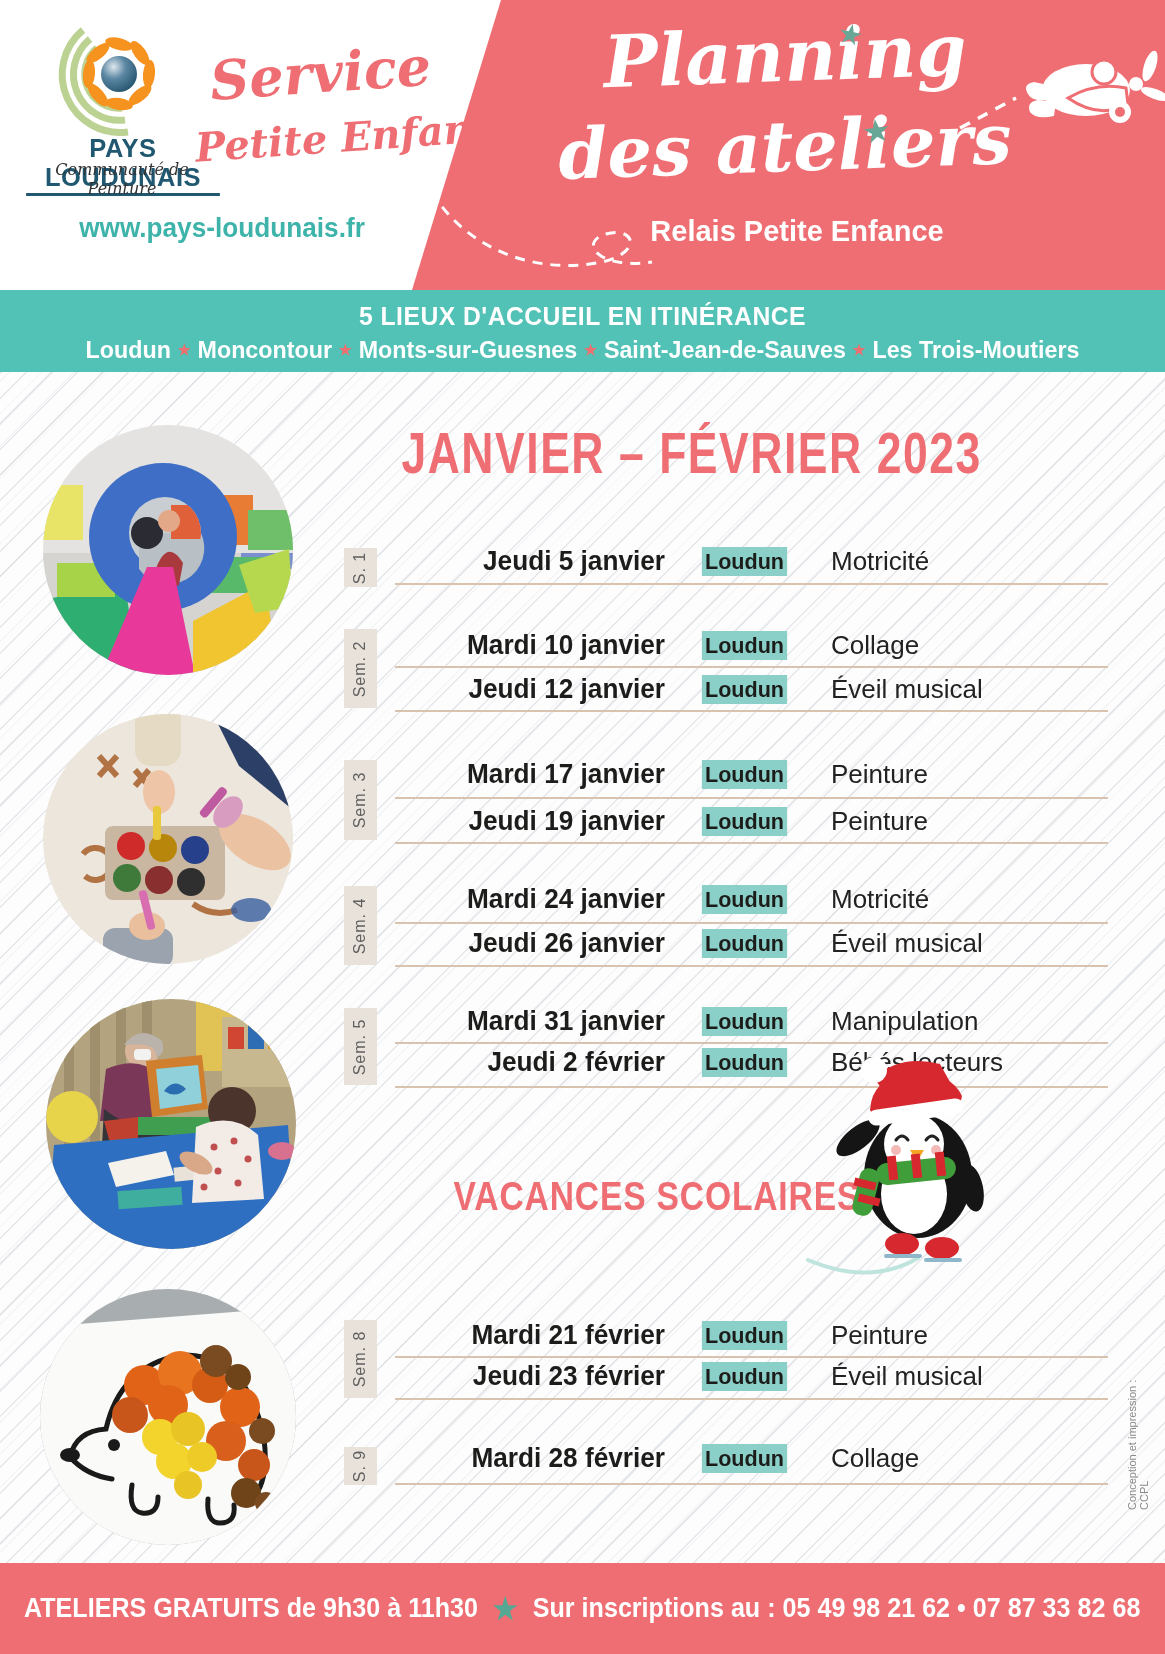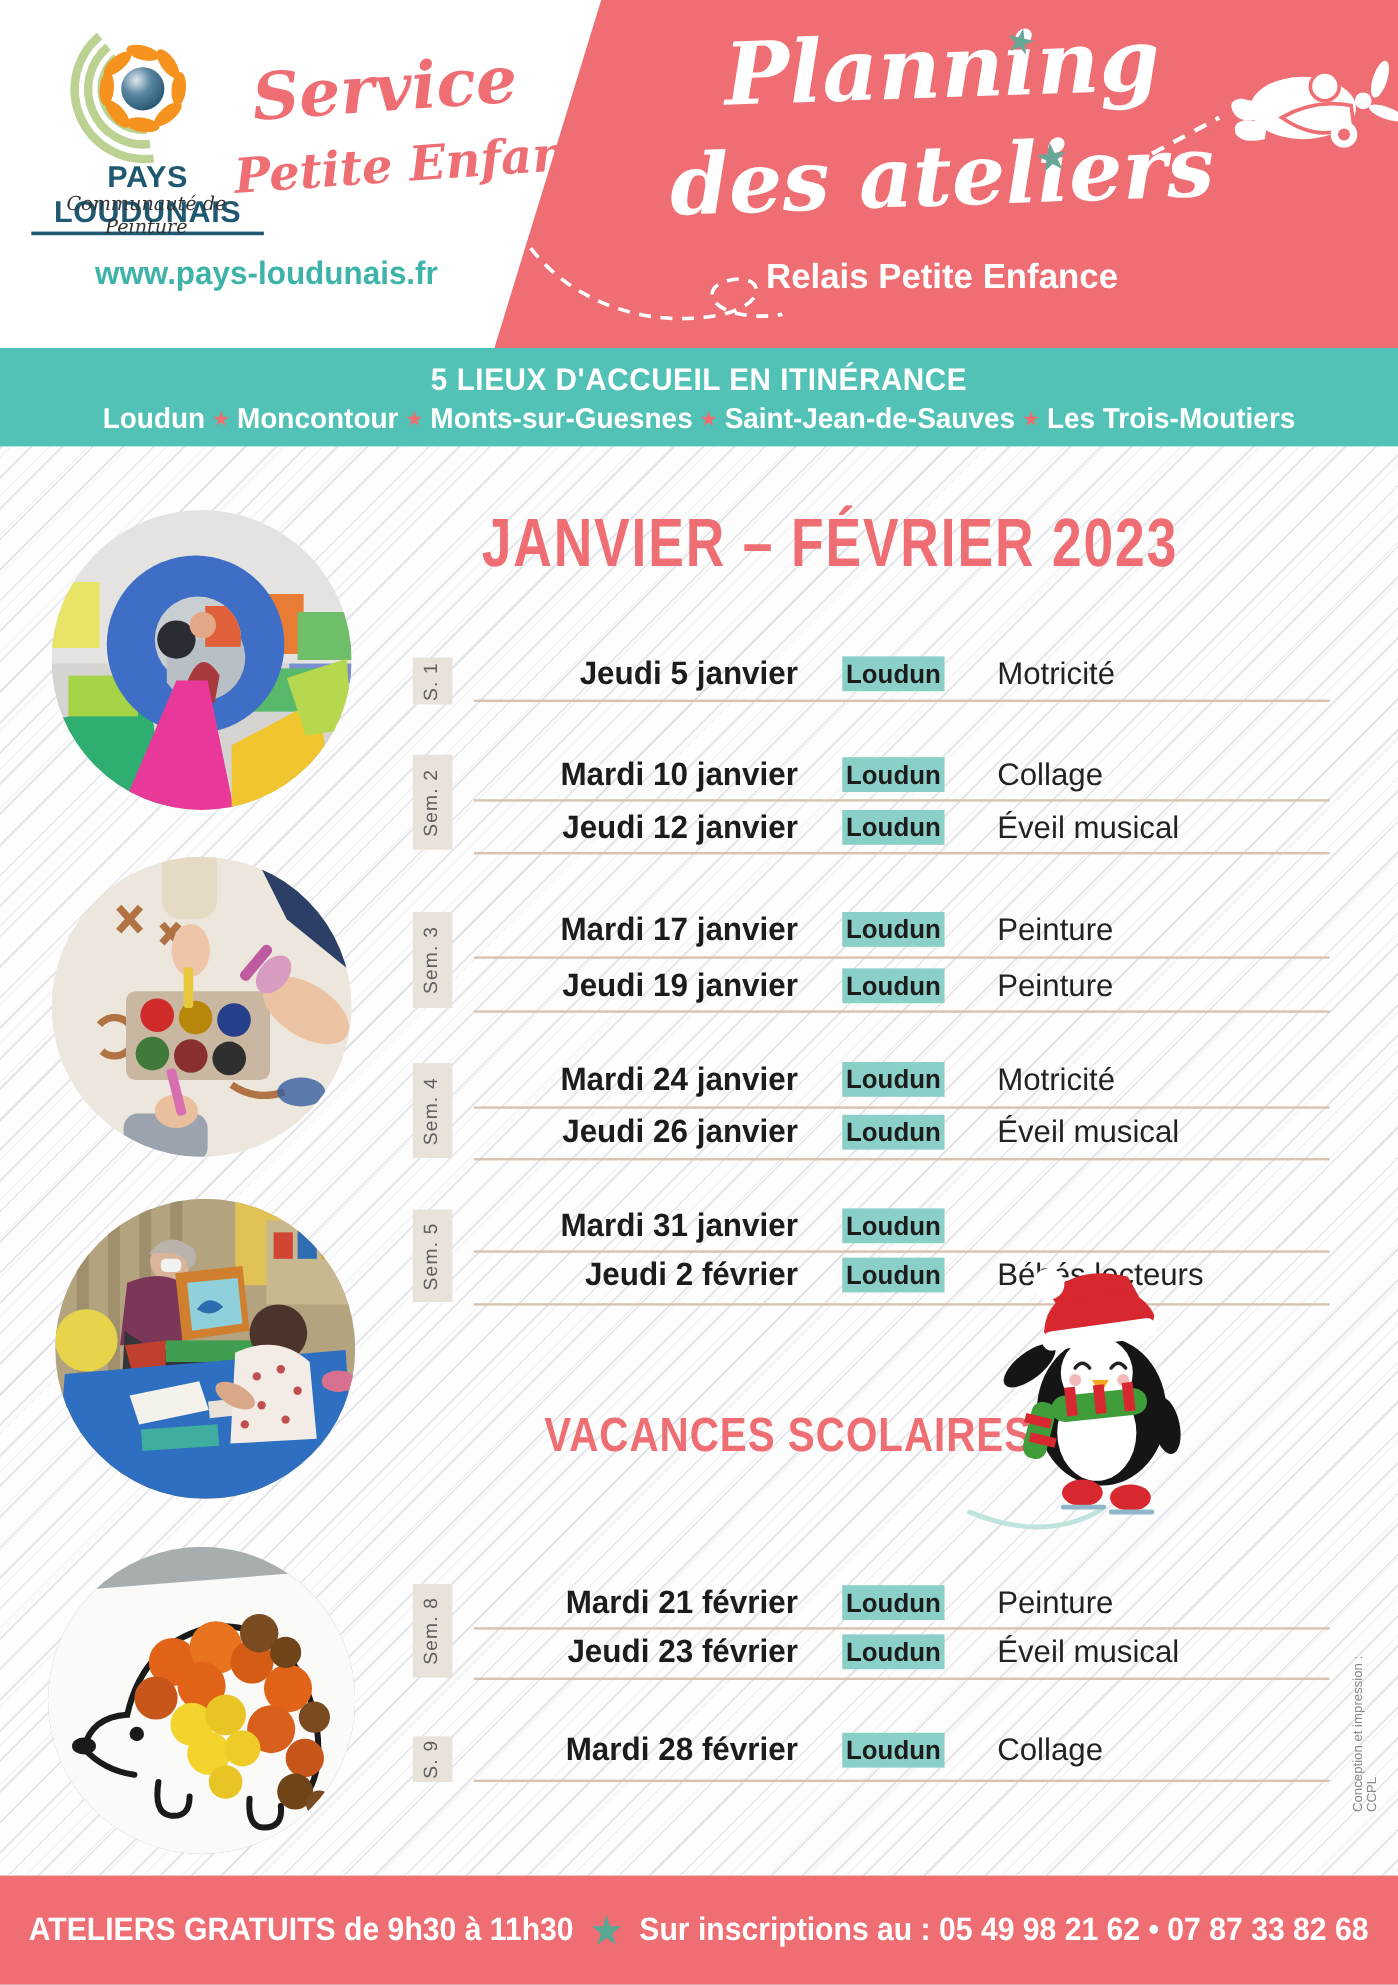--- a/index.html
+++ b/index.html
@@ -83,21 +83,21 @@
   </div>
   <div class="abs logo-sub">Communauté de Peinture</div>
   <div class="abs script svc1">Service</div>
   <div class="abs script svc2">Petite Enfance</div>
   <div class="abs url">www.pays-loudunais.fr</div>
 
   <div class="abs script hdr-line" style="left:545px;top:20px;width:480px;font-size:72px;transform:rotate(-2deg);">Planning</div>
   <div class="abs script hdr-line" style="left:545px;top:112px;width:480px;font-size:70px;transform:rotate(-2deg);">des ateliers</div>
   <div class="abs star" style="left:838px;top:18px;font-size:28px;transform:rotate(12deg);">★</div>
   <div class="abs star" style="left:862px;top:112px;font-size:32px;transform:rotate(-8deg);">★</div>
-  <div class="abs" style="left:560px;top:215px;width:450px;text-align:center;color:#fff;font-weight:700;font-size:29px;">Relais Petite Enfance</div>
+  <div class="abs" style="left:572px;top:215px;width:450px;text-align:center;color:#fff;font-weight:700;font-size:29px;">Relais Petite Enfance</div>
 
   <svg class="abs" style="left:1008px;top:42px;" width="157" height="92" viewBox="0 0 157 92">
     <g fill="#ffffff">
       <path d="M20 52 Q14 42 26 40 L44 44 L40 58 Q24 60 20 52 Z"></path>
       <path d="M22 70 Q18 60 30 58 L48 60 L46 74 Q28 78 22 70 Z"></path>
       <ellipse cx="78" cy="48" rx="44" ry="26"></ellipse>
       <path d="M60 56 Q92 78 120 62 L118 46 Q88 40 60 56 Z" stroke="#ee6e73" stroke-width="3"></path>
       <circle cx="96" cy="30" r="12" stroke="#ee6e73" stroke-width="3"></circle>
       <circle cx="112" cy="70" r="11"></circle>
       <circle cx="112" cy="70" r="5" fill="#ee6e73"></circle>
@@ -296,20 +296,21 @@
   <div class="abs row-badge" style="top:885px;">Loudun</div>
   <div class="abs row-activity" style="top:884px;">Motricité</div>
   <div class="abs row-line" style="top:922px;"></div>
   <div class="abs row-date" style="top:928px;">Jeudi 26 janvier</div>
   <div class="abs row-badge" style="top:929px;">Loudun</div>
   <div class="abs row-activity" style="top:928px;">Éveil musical</div>
   <div class="abs row-line" style="top:965px;"></div>
 
   <div class="abs row-date" style="top:1006px;">Mardi 31 janvier</div>
   <div class="abs row-badge" style="top:1007px;">Loudun</div>
+  <div class="abs row-activity" style="top:1006px;">Manipulation</div>
   <div class="abs row-line" style="top:1042px;"></div>
   <div class="abs row-date" style="top:1047px;">Jeudi 2 février</div>
   <div class="abs row-badge" style="top:1048px;">Loudun</div>
   <div class="abs row-activity" style="top:1047px;">Bébés lecteurs</div>
   <div class="abs row-line" style="top:1086px;"></div>
 
   <div class="abs row-date" style="top:1320px;">Mardi 21 février</div>
   <div class="abs row-badge" style="top:1321px;">Loudun</div>
   <div class="abs row-activity" style="top:1320px;">Peinture</div>
   <div class="abs row-line" style="top:1356px;"></div>

